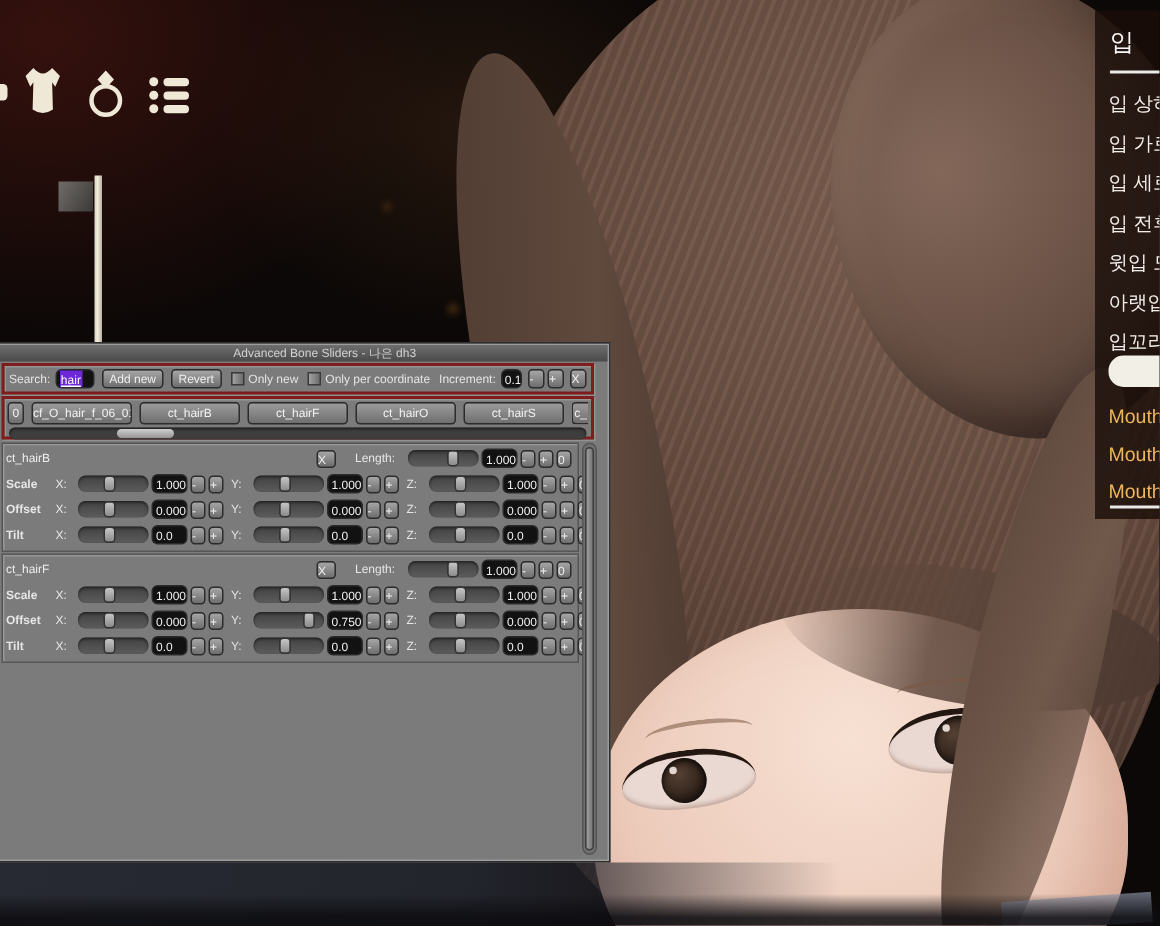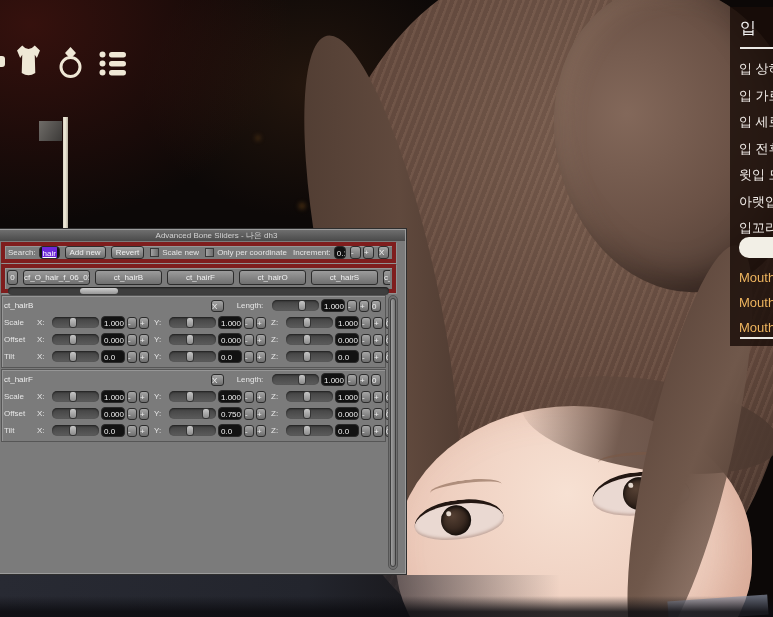--- a/index.html
+++ b/index.html
@@ -74,21 +74,21 @@
   .icon svg{display:block;}
   .icon-sliver{left:0;top:14px;width:5px;height:11px;background:#efe8d6;border-radius:0 3px 3px 0;}
 
   
   .abmx{left:-2px;top:228px;width:409px;height:347px;background:#7b7b7b;
     border:1px solid #2e2e2e;box-shadow:inset 0 0 0 1px #9c9c9c;box-sizing:border-box;
     font-size:8px;color:#e8e8e8;}
   .titlebar{position:absolute;left:1px;top:1px;right:1px;height:11px;
     background:linear-gradient(#6e6e6e,#4a4a4a);color:#d2d2d2;text-align:center;
     line-height:11px;font-size:8px;padding-left:28px;}
-  .groove{position:absolute;border:4px solid #7f1d1d;box-shadow:inset 1px 1px 0 rgba(200,200,200,.35), 1px 1px 0 rgba(255,255,255,.18);
+  .groove{position:absolute;border:2px solid #7f1d1d;box-shadow:inset 1px 1px 0 rgba(200,200,200,.35), 1px 1px 0 rgba(255,255,255,.18);
     box-sizing:border-box;background:#7b7b7b;}
   .searchrow{left:2px;top:13px;width:395px;height:21px;display:flex;align-items:center;padding:0 3px;}
   .lbl{color:#e4e4e4;white-space:nowrap;}
   .dark-input{background:#121212;border:1px solid #2a2a2a;border-radius:4px;height:13px;
     line-height:13px;color:#f0f0f0;padding:0 2px;box-sizing:border-box;overflow:hidden;white-space:nowrap;}
   .sel{background:#6d28d9;color:#fff;padding:10px 1px;border-radius:1px;text-decoration:underline;}
   .gbtn{background:linear-gradient(#a6a6a6,#6e6e6e);border:1px solid #2c2c2c;border-radius:3px;
     color:#efefef;height:13px;line-height:12px;text-align:left;box-sizing:border-box;
     padding:0 4px;white-space:nowrap;cursor:pointer;}
   .sq{width:11px;padding:0;flex:0 0 auto;}
@@ -103,21 +103,21 @@
   .tab-cut{flex:1 1 auto;min-width:0;border-right:none;border-radius:3px 0 0 3px;}
   .hscroll{position:absolute;left:3px;right:3px;top:19px;height:8px;border-radius:4px;
     background:#3e3e3e;box-shadow:inset 0 1px 2px rgba(0,0,0,.6);}
   .hthumb{position:absolute;left:72px;top:1px;width:38px;height:6px;border-radius:3px;
     background:linear-gradient(#cfcfcf,#969696);cursor:grab;}
   .sections{position:absolute;left:2px;top:66px;width:385px;}
   .section{position:relative;border:1px solid #565656;box-shadow:inset 1px 1px 0 rgba(200,200,200,.35);
     box-sizing:border-box;margin-bottom:1px;padding:1px 2px 2px 2px;}
   .srow{display:flex;align-items:center;height:17px;}
   .bone-name{flex:1 1 auto;color:#eeeeee;}
-  .row-label{flex:0 0 30px;color:#e6e6e6;}
+  .row-label{flex:0 0 30px;color:#e6e6e6;font-weight:bold;}
   .ax{flex:0 0 13px;text-align:left;color:#e6e6e6;margin-left:3px;}
   .slider{position:relative;flex:0 0 47px;height:11px;border-radius:5px;margin:0 2px;
     background:linear-gradient(#414141,#5c5c5c);box-shadow:inset 0 1px 2px rgba(0,0,0,.55);}
   .thumb{position:absolute;top:0;width:8px;height:11px;border-radius:3px;
     background:linear-gradient(#c6c6c6,#8b8b8b);border:1px solid #333;box-sizing:border-box;cursor:grab;}
   .val{flex:0 0 24px;margin-right:2px;}
   .mini{flex:0 0 10px;width:10px;padding:0;margin-right:2px;height:12px;line-height:11px;}
   .len-lbl{flex:0 0 36px;text-align:center;margin-right:2px;color:#e6e6e6;}
   .xbtn{flex:0 0 13px;margin-right:8px;height:12px;line-height:11px;padding:0;}
   .vscroll{position:absolute;left:389px;top:66px;bottom:4px;width:10px;border-radius:5px;
@@ -193,21 +193,21 @@
   <div class="titlebar">Advanced Bone Sliders - 나은 dh3</div>
 
   <div class="groove searchrow">
     <span class="lbl">Search:</span>
     <div class="dark-input" style="width:61px;margin-left:3px;">
       <span class="sel">hair</span>
     </div>
     <div class="gbtn" style="margin-left:5px;">Add new</div>
     <div class="gbtn" style="margin-left:5px;">Revert</div>
     <div class="checkbox"></div>
-    <span class="lbl">Scale new</span>
+    <span class="lbl">Only new</span>
     <div class="checkbox"></div>
     <span class="lbl">Only per coordinate</span>
     <span class="lbl" style="margin-left:6px;">Increment:</span>
     <div class="dark-input" style="width:29px;margin-left:3px;">0.1</div>
     <div class="gbtn sq" style="margin-left:4px;">-</div>
     <div class="gbtn sq" style="margin-left:2px;">+</div>
     <div class="gbtn sq" style="margin-left:4px;">X</div>
   </div>
 
   <div class="groove tabbox">

